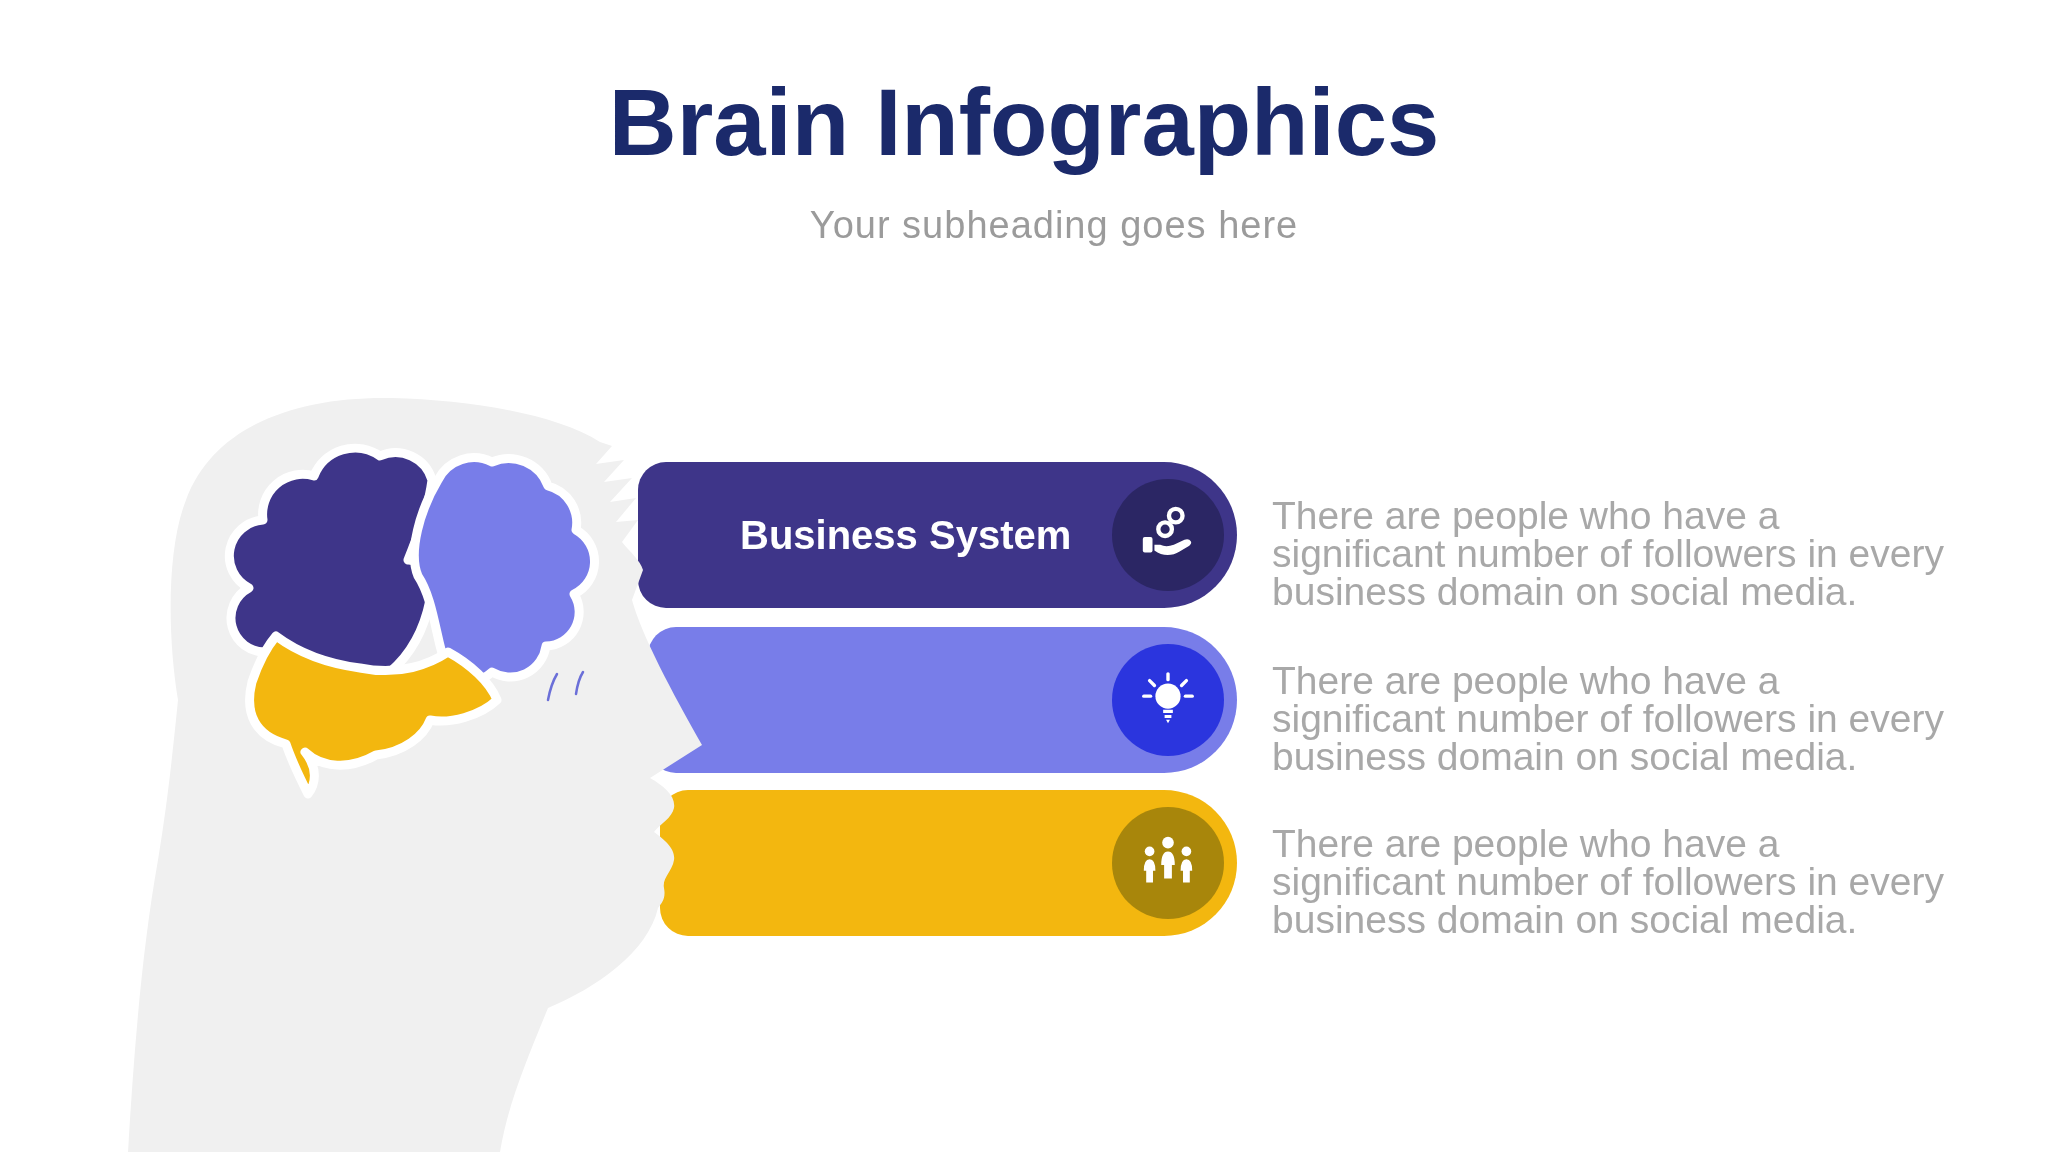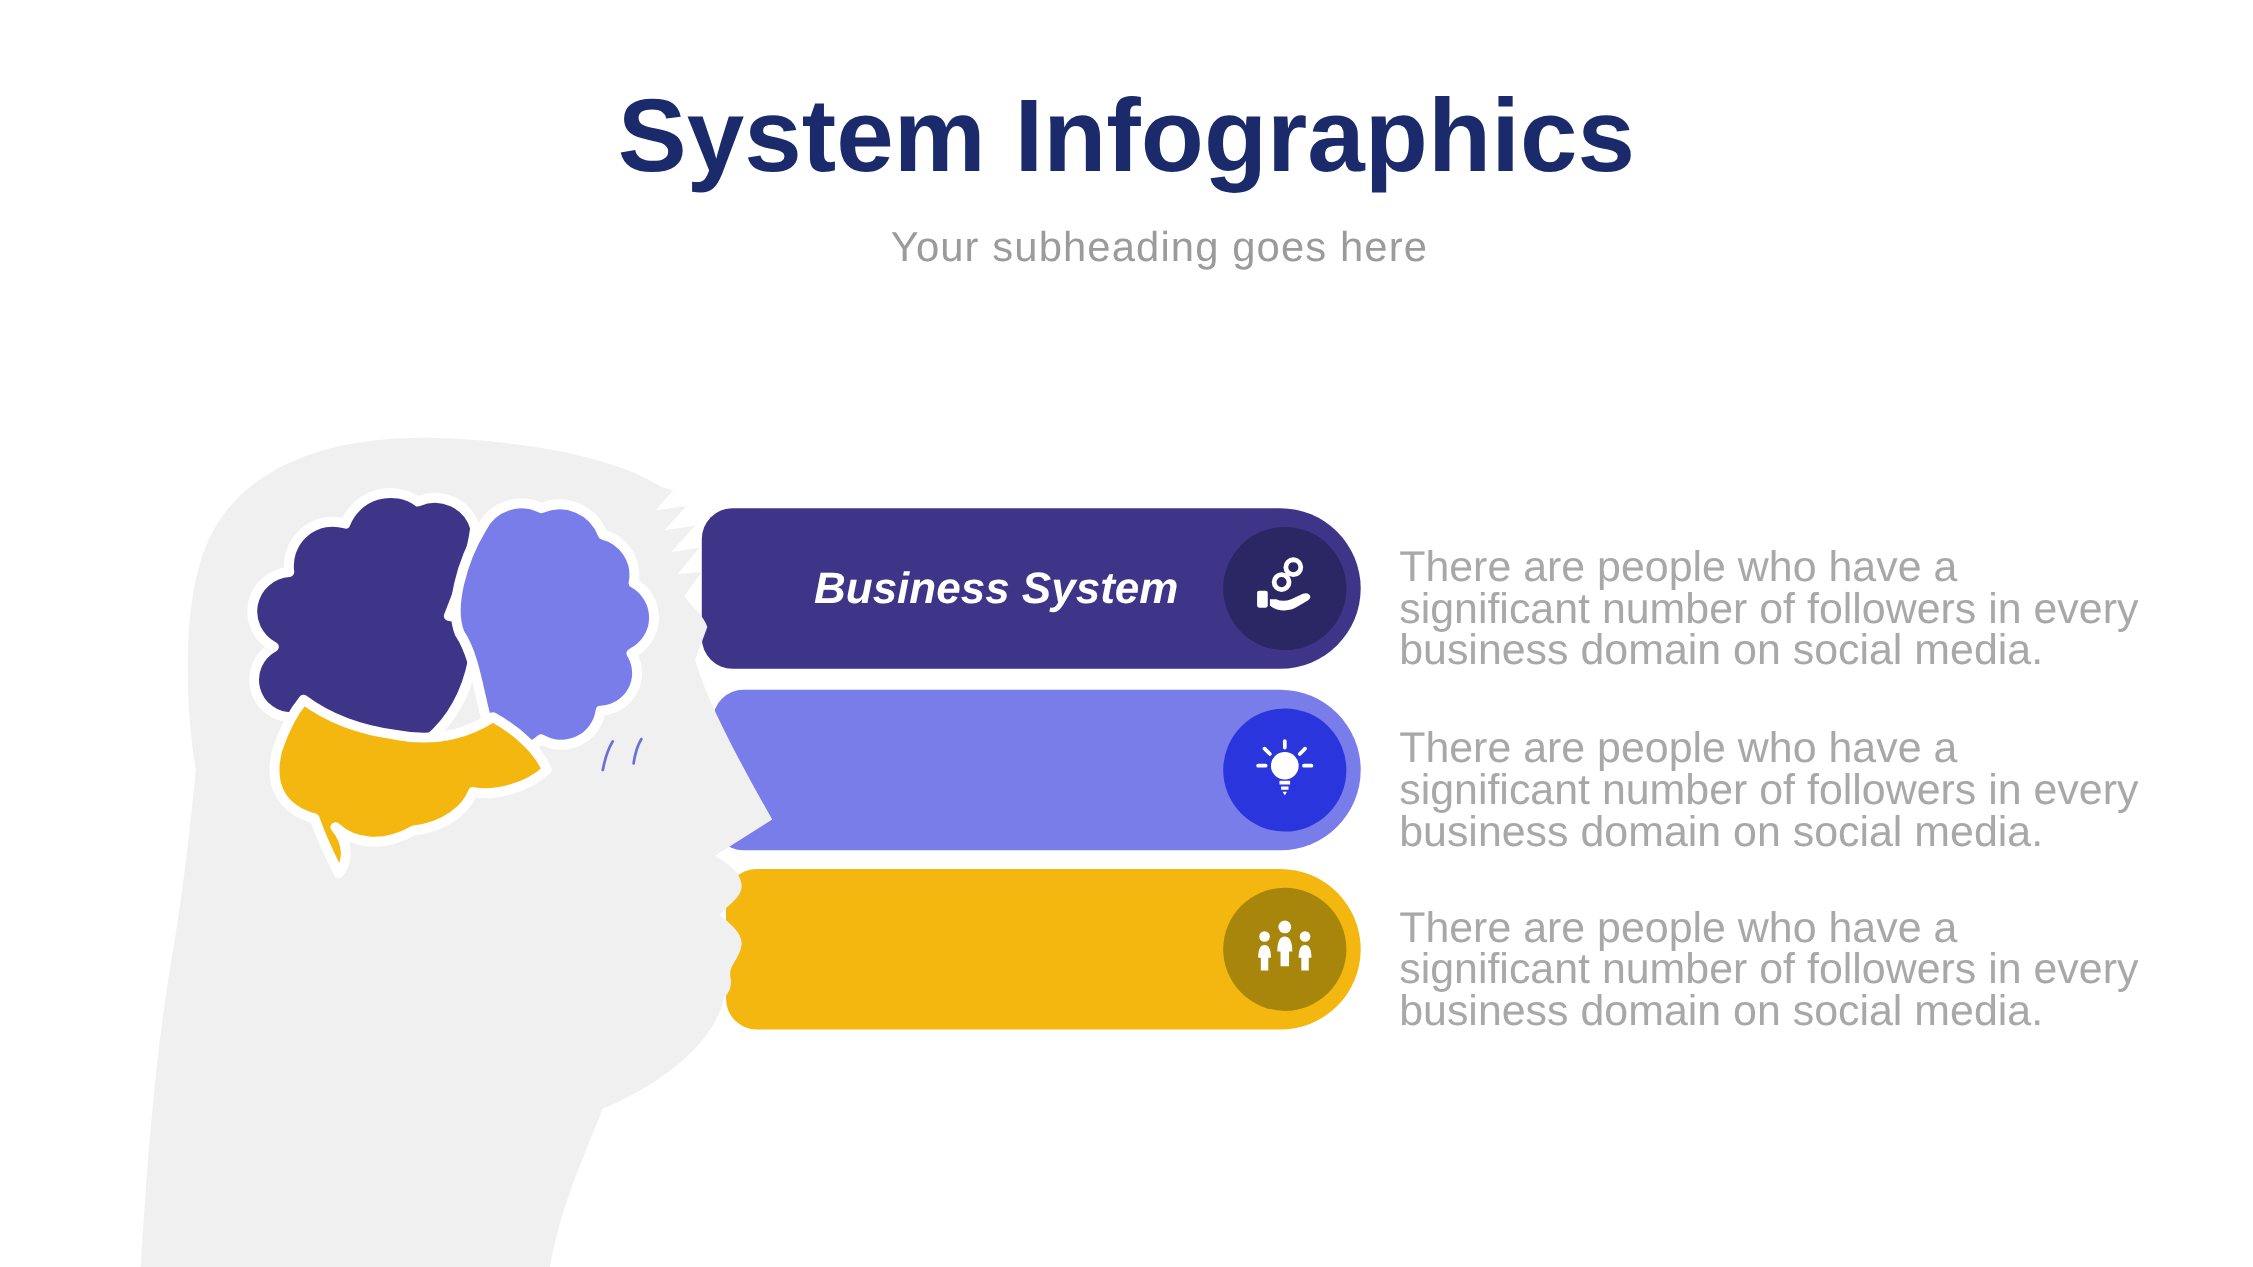--- a/index.html
+++ b/index.html
@@ -8,21 +8,21 @@
     overflow:hidden;font-family:"Liberation Sans",sans-serif;
   }
   .title{
     position:absolute;left:0;top:74px;width:2048px;text-align:center;
     font-size:94px;font-weight:800;letter-spacing:0px;line-height:1.05;
   }
   .subtitle{
     position:absolute;left:0;top:204px;width:2048px;text-align:center;
     font-size:38px;font-weight:300;letter-spacing:1px;padding-left:30px;
   }
-  .bar-row{position:absolute;height:146px;font-style:italic;}
+  .bar-row{position:absolute;height:146px;}
   .pill{
     position:absolute;top:0;bottom:0;left:0;right:0;
     border-radius:28px 73px 73px 28px;
   }
   .pill-label{
     position:absolute;top:0;height:146px;display:flex;align-items:center;
     font-size:40px;font-weight:700;white-space:nowrap;
   }
   .icon-circle{
     position:absolute;top:17px;right:13px;width:112px;height:112px;border-radius:50%;
@@ -36,21 +36,21 @@
   .head-svg{position:absolute;left:80px;top:390px;width:660px;height:762px;}
   .bars-layer{position:absolute;inset:0;z-index:1;}
   .head-layer{position:absolute;inset:0;z-index:2;pointer-events:none;}
   .text-layer{position:absolute;inset:0;z-index:3;}
 </style>
 </head>
 <body>
 
 <div class="slide">
 
-  <div class="title" style="color: rgb(27, 42, 107);">System Infographics</div>
+  <div class="title" style="color: rgb(27, 42, 107);">Brain Infographics</div>
   <div class="subtitle" style="color: rgb(155, 155, 155);">Your subheading goes here</div>
 
   <div class="bars-layer">
 
     <div class="bar-row" style="left:638px;top:462px;width:599px;">
       <div class="pill" style="background: rgb(62, 53, 137);"></div>
       <div class="pill-label" style="left: 102px; color: rgb(255, 255, 255);">Business System</div>
       <div class="icon-circle" style="background: rgb(43, 38, 100);">
         <svg viewBox="0 0 64 64">
           <rect x="6" y="34" width="10" height="16" rx="2" fill="#ffffff"></rect>

